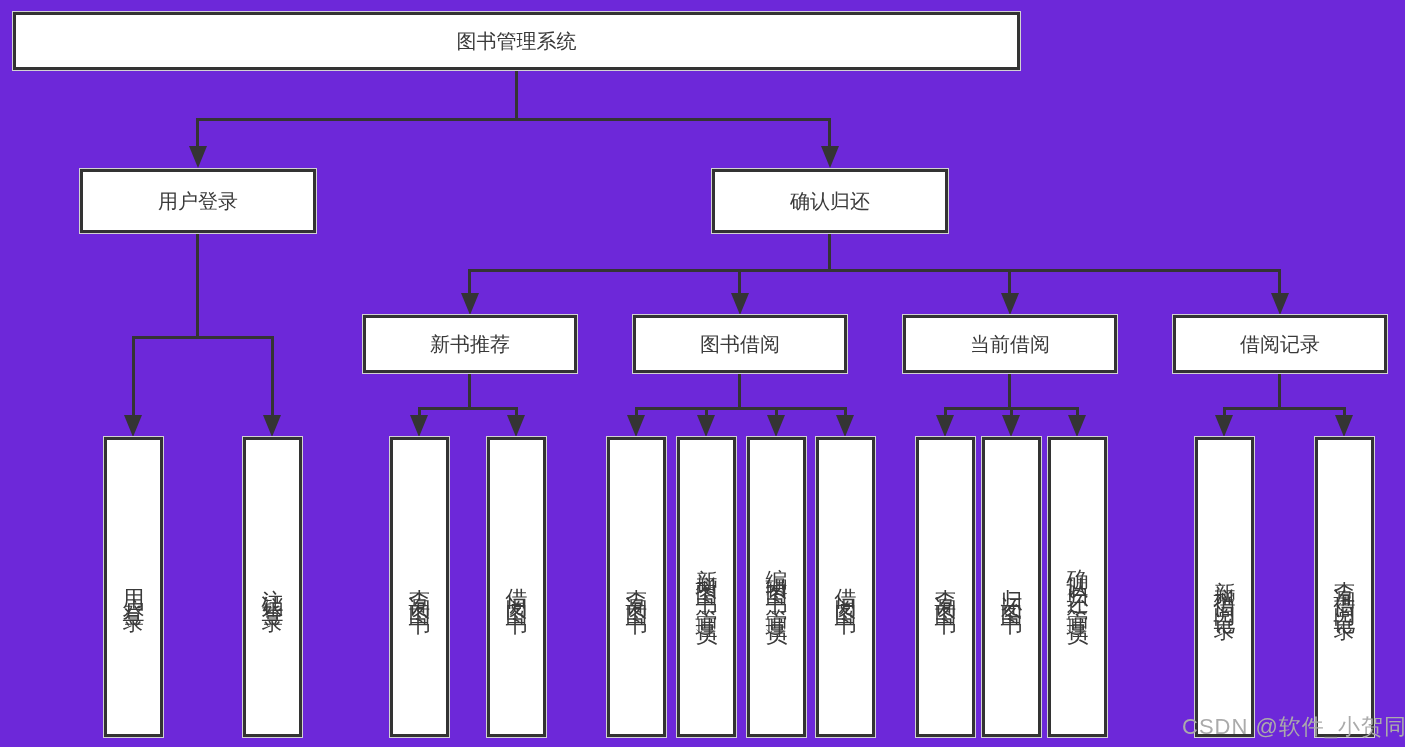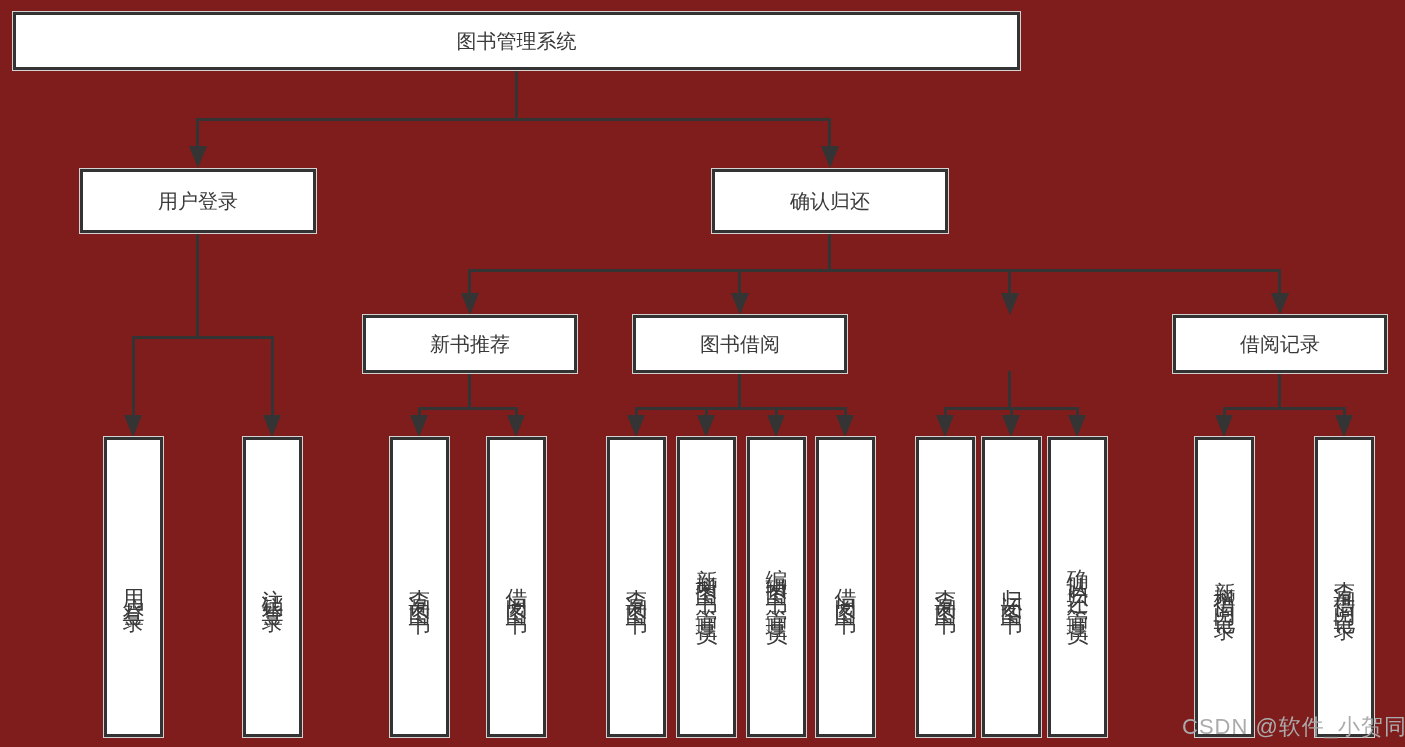--- a/index.html
+++ b/index.html
@@ -1,17 +1,17 @@
 <!DOCTYPE html>
 <html><head>
 <meta charset="utf-8">
 <style>
   html,body{margin:0;padding:0;background:#ffffff;}
   .canvas{
-    position:relative;width:1405px;height:747px;background:#7f1d1d;
+    position:relative;width:1405px;height:747px;background:#6d28d9;
     font-family:"Liberation Sans","DejaVu Sans",sans-serif;overflow:hidden;
   }
   .node{
     position:absolute;box-sizing:border-box;background:#ffffff;
     border:3px solid #333333;box-shadow:0 0 0 1px #d2d2d2;
     display:flex;align-items:center;justify-content:center;
     color:#3a3a3a;font-size:20px;z-index:3;
   }
   .node.v span{
     writing-mode:vertical-rl;text-orientation:mixed;
@@ -99,20 +99,23 @@
   <div class="node" style="left:712px;top:169px;width:236px;height:64px">
     <span>确认归还</span>
   </div>
 
   <div class="node" style="left:363px;top:315px;width:214px;height:58px">
     <span>新书推荐</span>
   </div>
   <div class="node" style="left:633px;top:315px;width:214px;height:58px">
     <span>图书借阅</span>
   </div>
+  <div class="node" style="left:903px;top:315px;width:214px;height:58px">
+    <span>当前借阅</span>
+  </div>
   <div class="node" style="left:1173px;top:315px;width:214px;height:58px">
     <span>借阅记录</span>
   </div>
 
   <div class="node v" style="left:104px;top:437px;width:59px;height:300px">
     <span>用户登录</span>
   </div>
   <div class="node v" style="left:243px;top:437px;width:59px;height:300px">
     <span>注销登录</span>
   </div>

